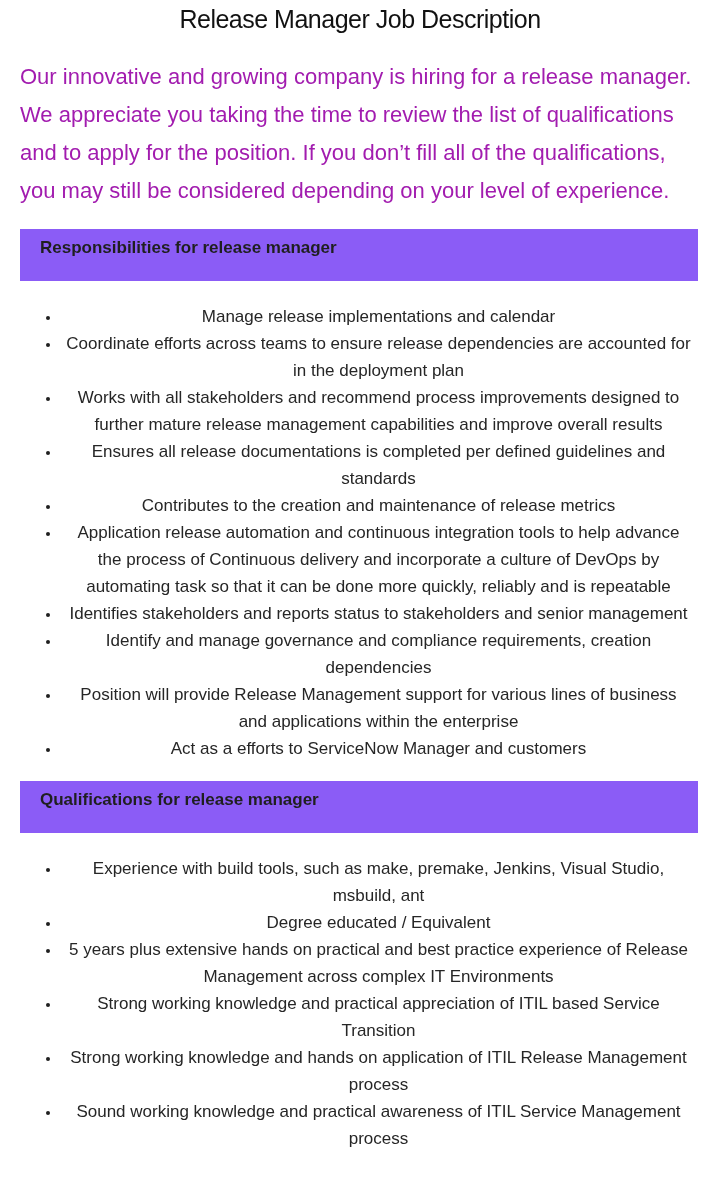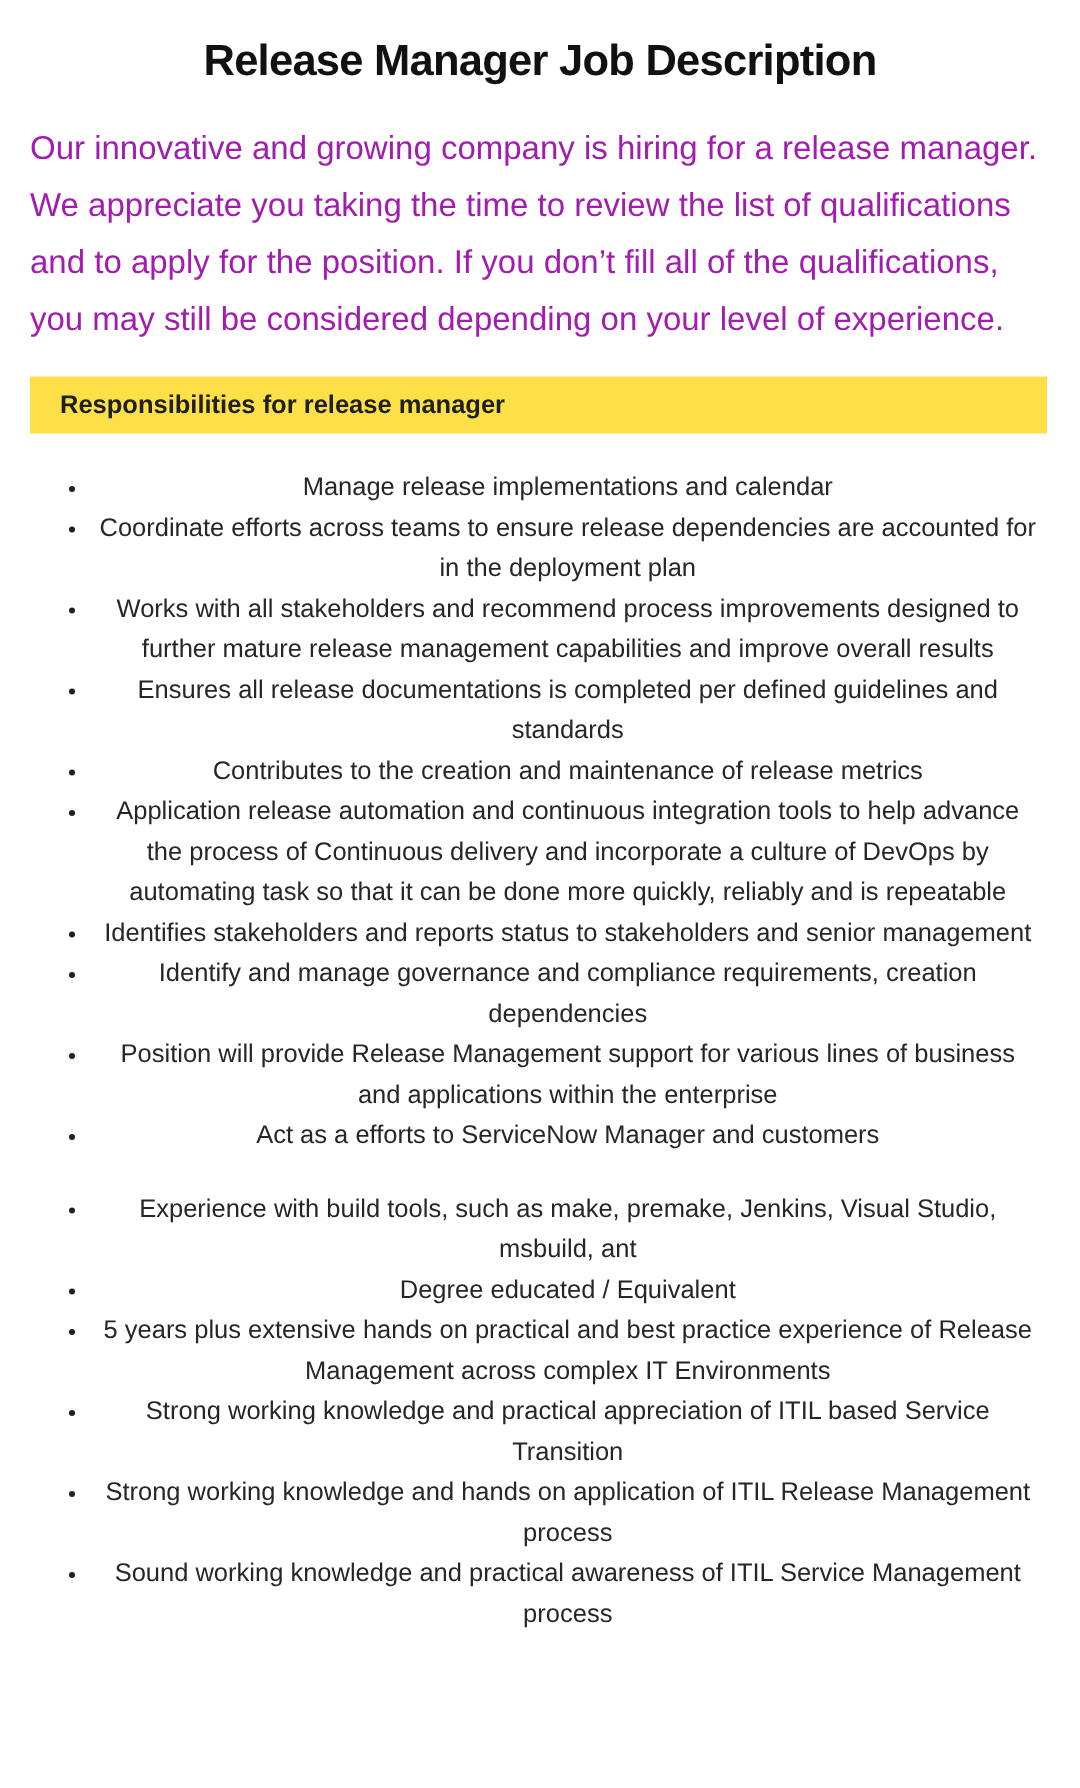--- a/index.html
+++ b/index.html
@@ -9,38 +9,38 @@
     font-family: "Liberation Sans", sans-serif;
     color: #262626;
   }
   .page {
     width: 720px;
     min-height: 1192px;
     background: #ffffff;
     padding-bottom: 28px;
   }
   .doc-title {
-    margin-top: 22px;
+    margin-top: 0;
     text-align: center;
-    font-size: 29px;
-    font-weight: 700;
+    font-size: 25px;
+    font-weight: 400;
     color: #111111;
     letter-spacing: -0.5px;
     line-height: 38px;
   }
   .intro {
     margin: 20px 20px 0 20px;
     font-size: 22px;
     line-height: 38px;
     color: #a21caf;
   }
   .section-heading {
     margin: 19px 22px 0 20px;
-    background: #fde047;
-    padding: 6px 10px 6px 20px;
+    background: #8b5cf6;
+    padding: 6px 10px 20px 20px;
     font-size: 17px;
     font-weight: 700;
     line-height: 26px;
     color: #1f1f1f;
   }
   .section-list {
     margin: 22px 20px 0 20px;
     padding-left: 41px;
     list-style: disc outside;
     text-align: center;
@@ -76,20 +76,21 @@
           <li>Contributes to the creation and maintenance of release metrics</li>
           <li>Application release automation and continuous integration tools to help advance the process of Continuous delivery and incorporate a culture of DevOps by automating task so that it can be done more quickly, reliably and is repeatable</li>
           <li>Identifies stakeholders and reports status to stakeholders and senior management</li>
           <li>Identify and manage governance and compliance requirements, creation dependencies</li>
           <li>Position will provide Release Management support for various lines of business and applications within the enterprise</li>
           <li>Act as a efforts to ServiceNow Manager and customers</li>
         </ul>
   </section>
 
   <section>
+    <div class="section-heading">Qualifications for release manager</div>
     <ul class="section-list">
           <li>Experience with build tools, such as make, premake, Jenkins, Visual Studio, msbuild, ant</li>
           <li>Degree educated / Equivalent</li>
           <li>5 years plus extensive hands on practical and best practice experience of Release Management across complex IT Environments</li>
           <li>Strong working knowledge and practical appreciation of ITIL based Service Transition</li>
           <li>Strong working knowledge and hands on application of ITIL Release Management process</li>
           <li>Sound working knowledge and practical awareness of ITIL Service Management process</li>
         </ul>
   </section>
 </div>

